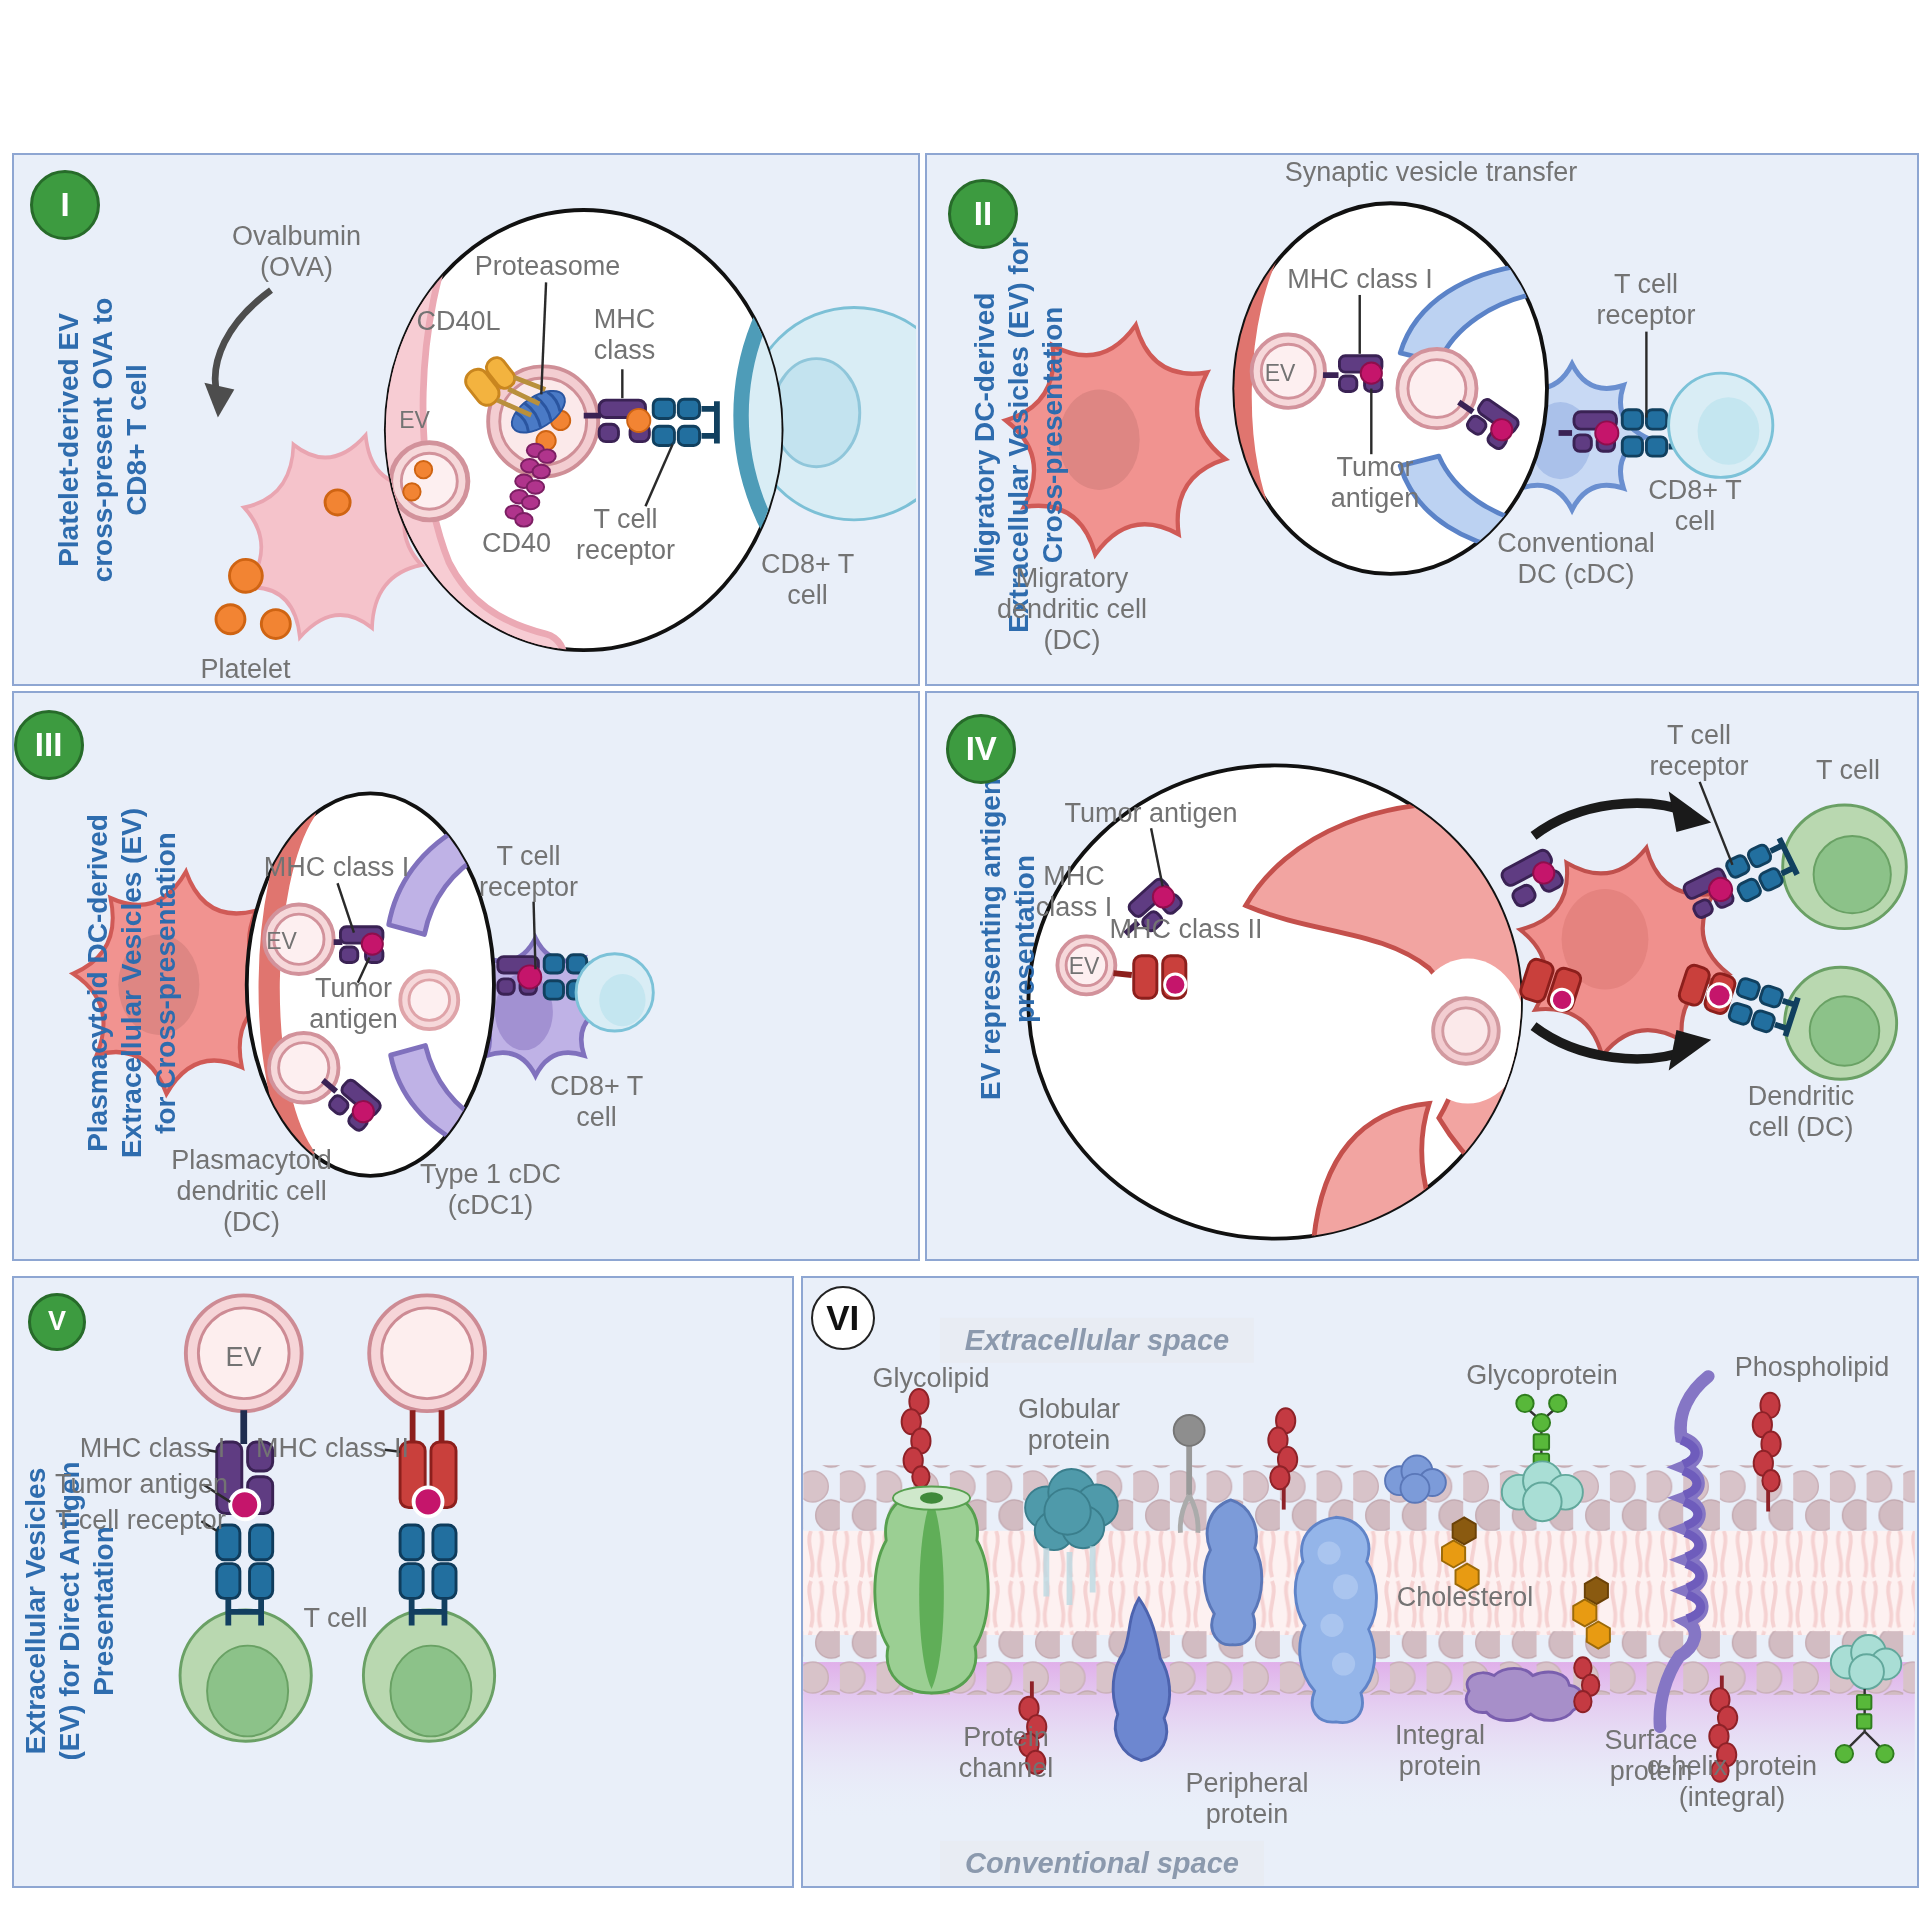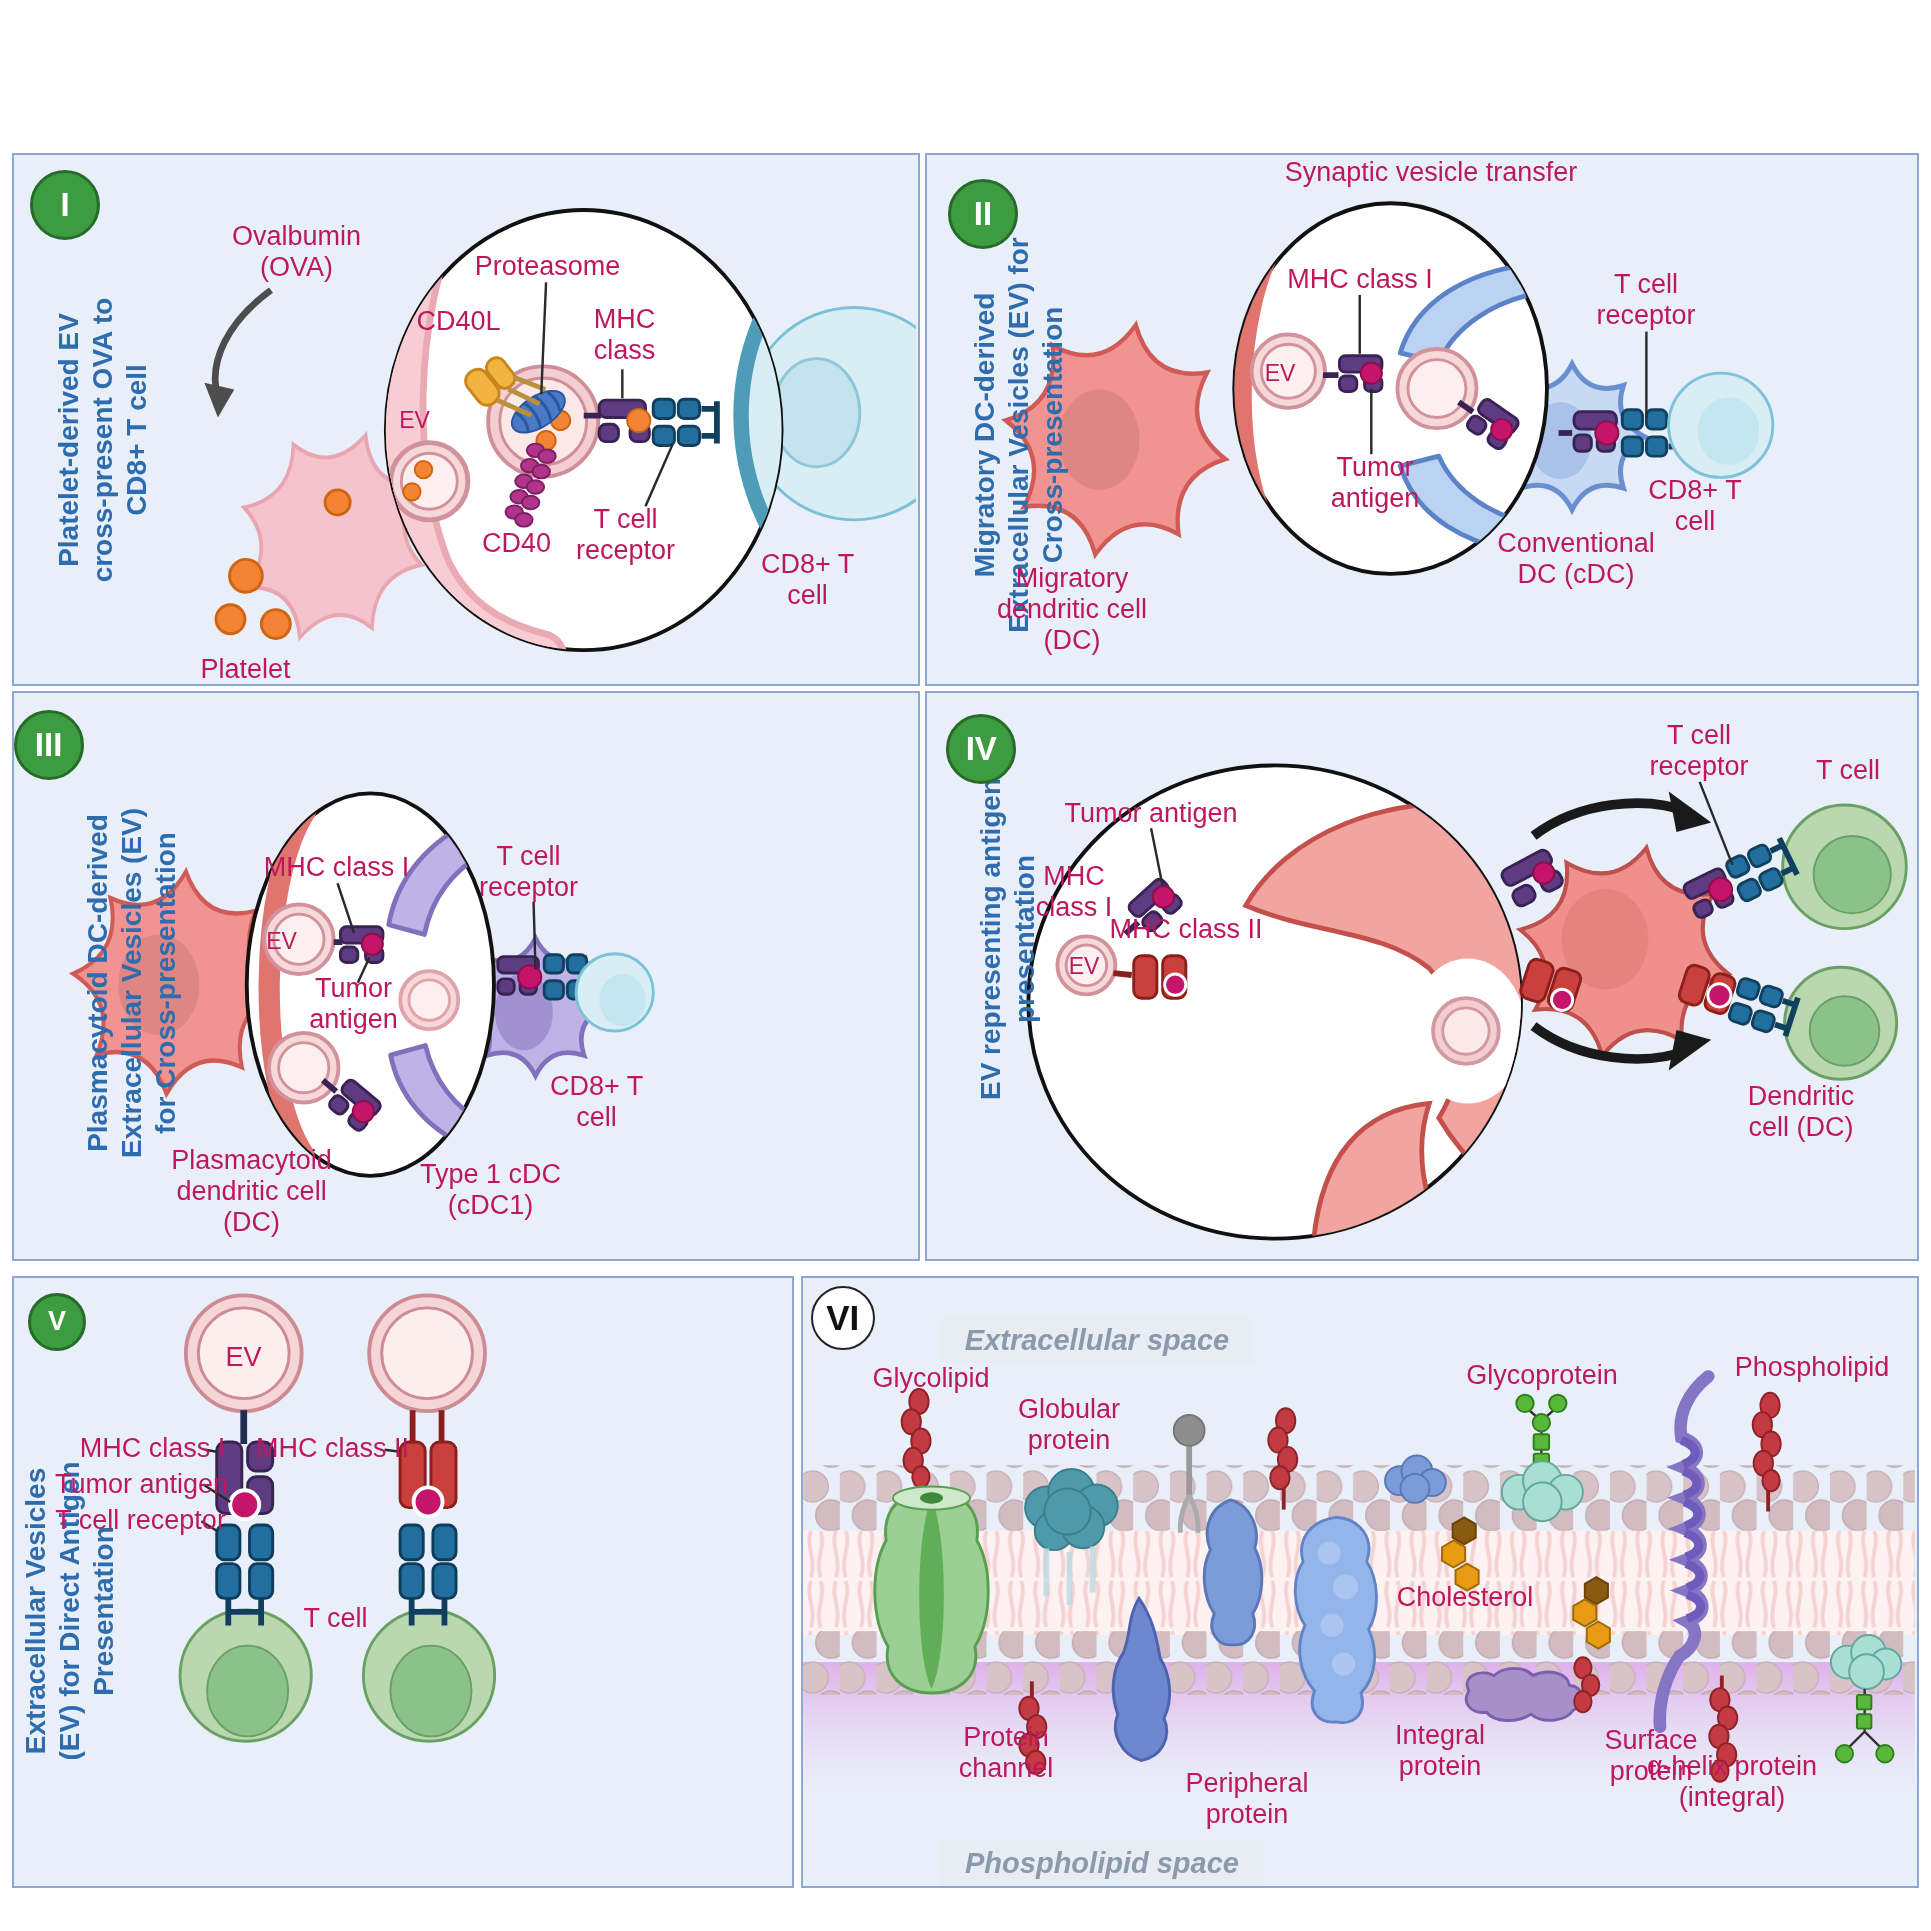--- a/index.html
+++ b/index.html
@@ -13,21 +13,21 @@
   #p1{left:11.6px;top:153px;width:908px;height:533px}
   #p2{left:925px;top:153px;width:994px;height:533px}
   #p3{left:11.6px;top:691px;width:908px;height:570px}
   #p4{left:925px;top:691px;width:994px;height:570px}
   #p5{left:11.6px;top:1276px;width:782px;height:612px}
   #p6{left:801px;top:1276px;width:1118px;height:612px}
   .psvg{position:absolute;left:0;top:0;}
   .badge{position:absolute;border-radius:50%;background:#3d9b40;border:3.9px solid #276b2a;color:#fff;
          display:flex;align-items:center;justify-content:center;font-size:33px;font-weight:bold;z-index:5;}
   .badge.white{background:#fff;border:2.9px solid #222;color:#111;}
-  .lbl{position:absolute;transform:translate(-50%,-50%);text-align:center;font-size:27px;color:#be185d;
+  .lbl{position:absolute;transform:translate(-50%,-50%);text-align:center;font-size:27px;color:#737373;
        white-space:pre-line;line-height:1.14;z-index:4;}
   .lbl.small{font-size:23px;}
   .side-title{position:absolute;transform:translate(-50%,-50%) rotate(-90deg);color:#2e6cae;font-weight:bold;
        font-size:28px;text-align:center;white-space:pre-line;line-height:1.22;z-index:4;}
   .space-lbl{position:absolute;transform:translate(-50%,-50%);background:#e8ecf3;color:#8b99ad;
        font-weight:bold;font-style:italic;font-size:29px;padding:5.8px 25px;white-space:nowrap;z-index:4;}
 </style>
 </head>
 <body>
 
@@ -658,21 +658,21 @@
         <rect x="1092" y="432" width="15" height="15" rx="2" fill="#58b83a" stroke="#2f7d1e" stroke-width="2"></rect>
         <rect x="1092" y="452" width="15" height="15" rx="2" fill="#58b83a" stroke="#2f7d1e" stroke-width="2"></rect>
         <circle cx="1079" cy="493" r="9" fill="#58b83a" stroke="#2f7d1e" stroke-width="2"></circle>
         <circle cx="1121" cy="493" r="9" fill="#58b83a" stroke="#2f7d1e" stroke-width="2"></circle>
       </g>
     </svg>
     <div class="badge white" style="left:7.7px;top:7.7px;width:60px;height:60px;font-size:35px;">
         <span>VI</span>
       </div>
     <div class="space-lbl" style="left:294px;top:62px;text-align:right;">Extracellular space</div>
-    <div class="space-lbl" style="left:299px;top:585px;">Phospholipid space</div>
+    <div class="space-lbl" style="left:299px;top:585px;">Conventional space</div>
     <div class="lbl" style="left:128px;top:100px;">Glycolipid</div>
     <div class="lbl" style="left:266px;top:147px;">Globular
 protein</div>
     <div class="lbl" style="left:739px;top:97px;">Glycoprotein</div>
     <div class="lbl" style="left:1009px;top:89px;">Phospholipid</div>
     <div class="lbl" style="left:662px;top:319px;">Cholesterol</div>
     <div class="lbl" style="left:203px;top:475px;">Protein
 channel</div>
     <div class="lbl" style="left:444px;top:521px;">Peripheral
 protein</div>

